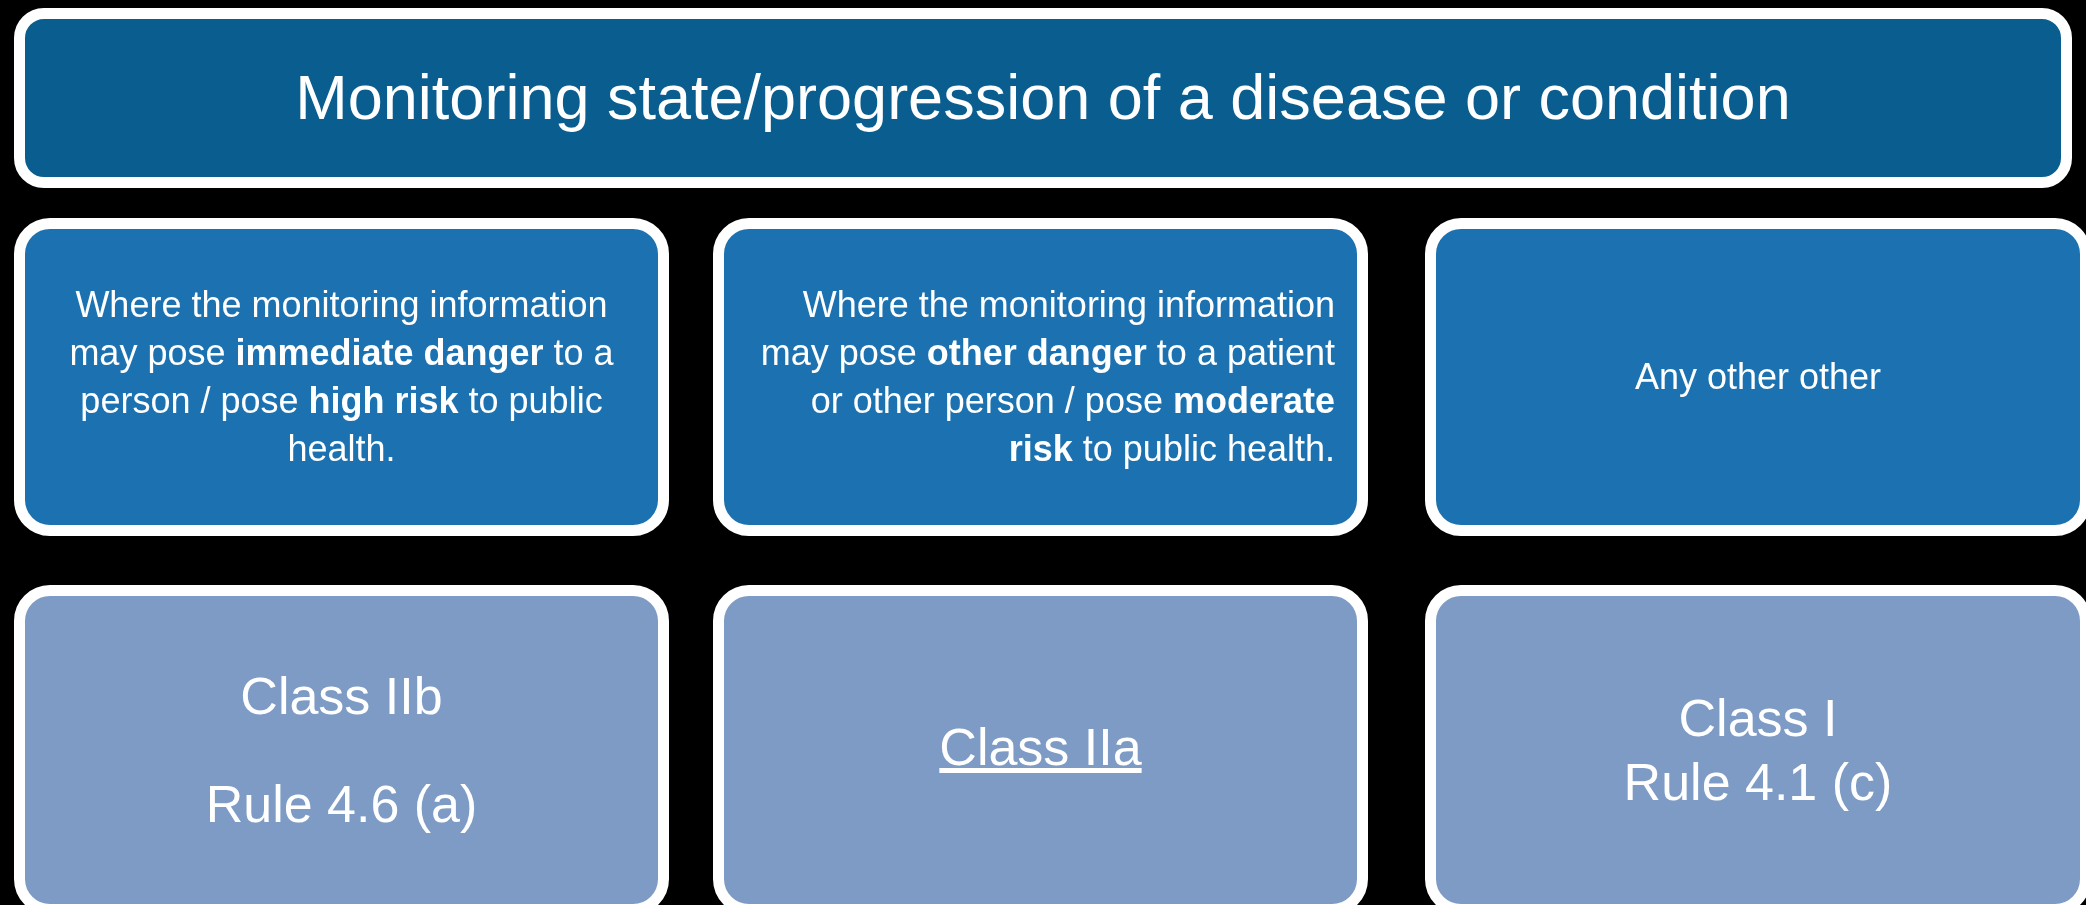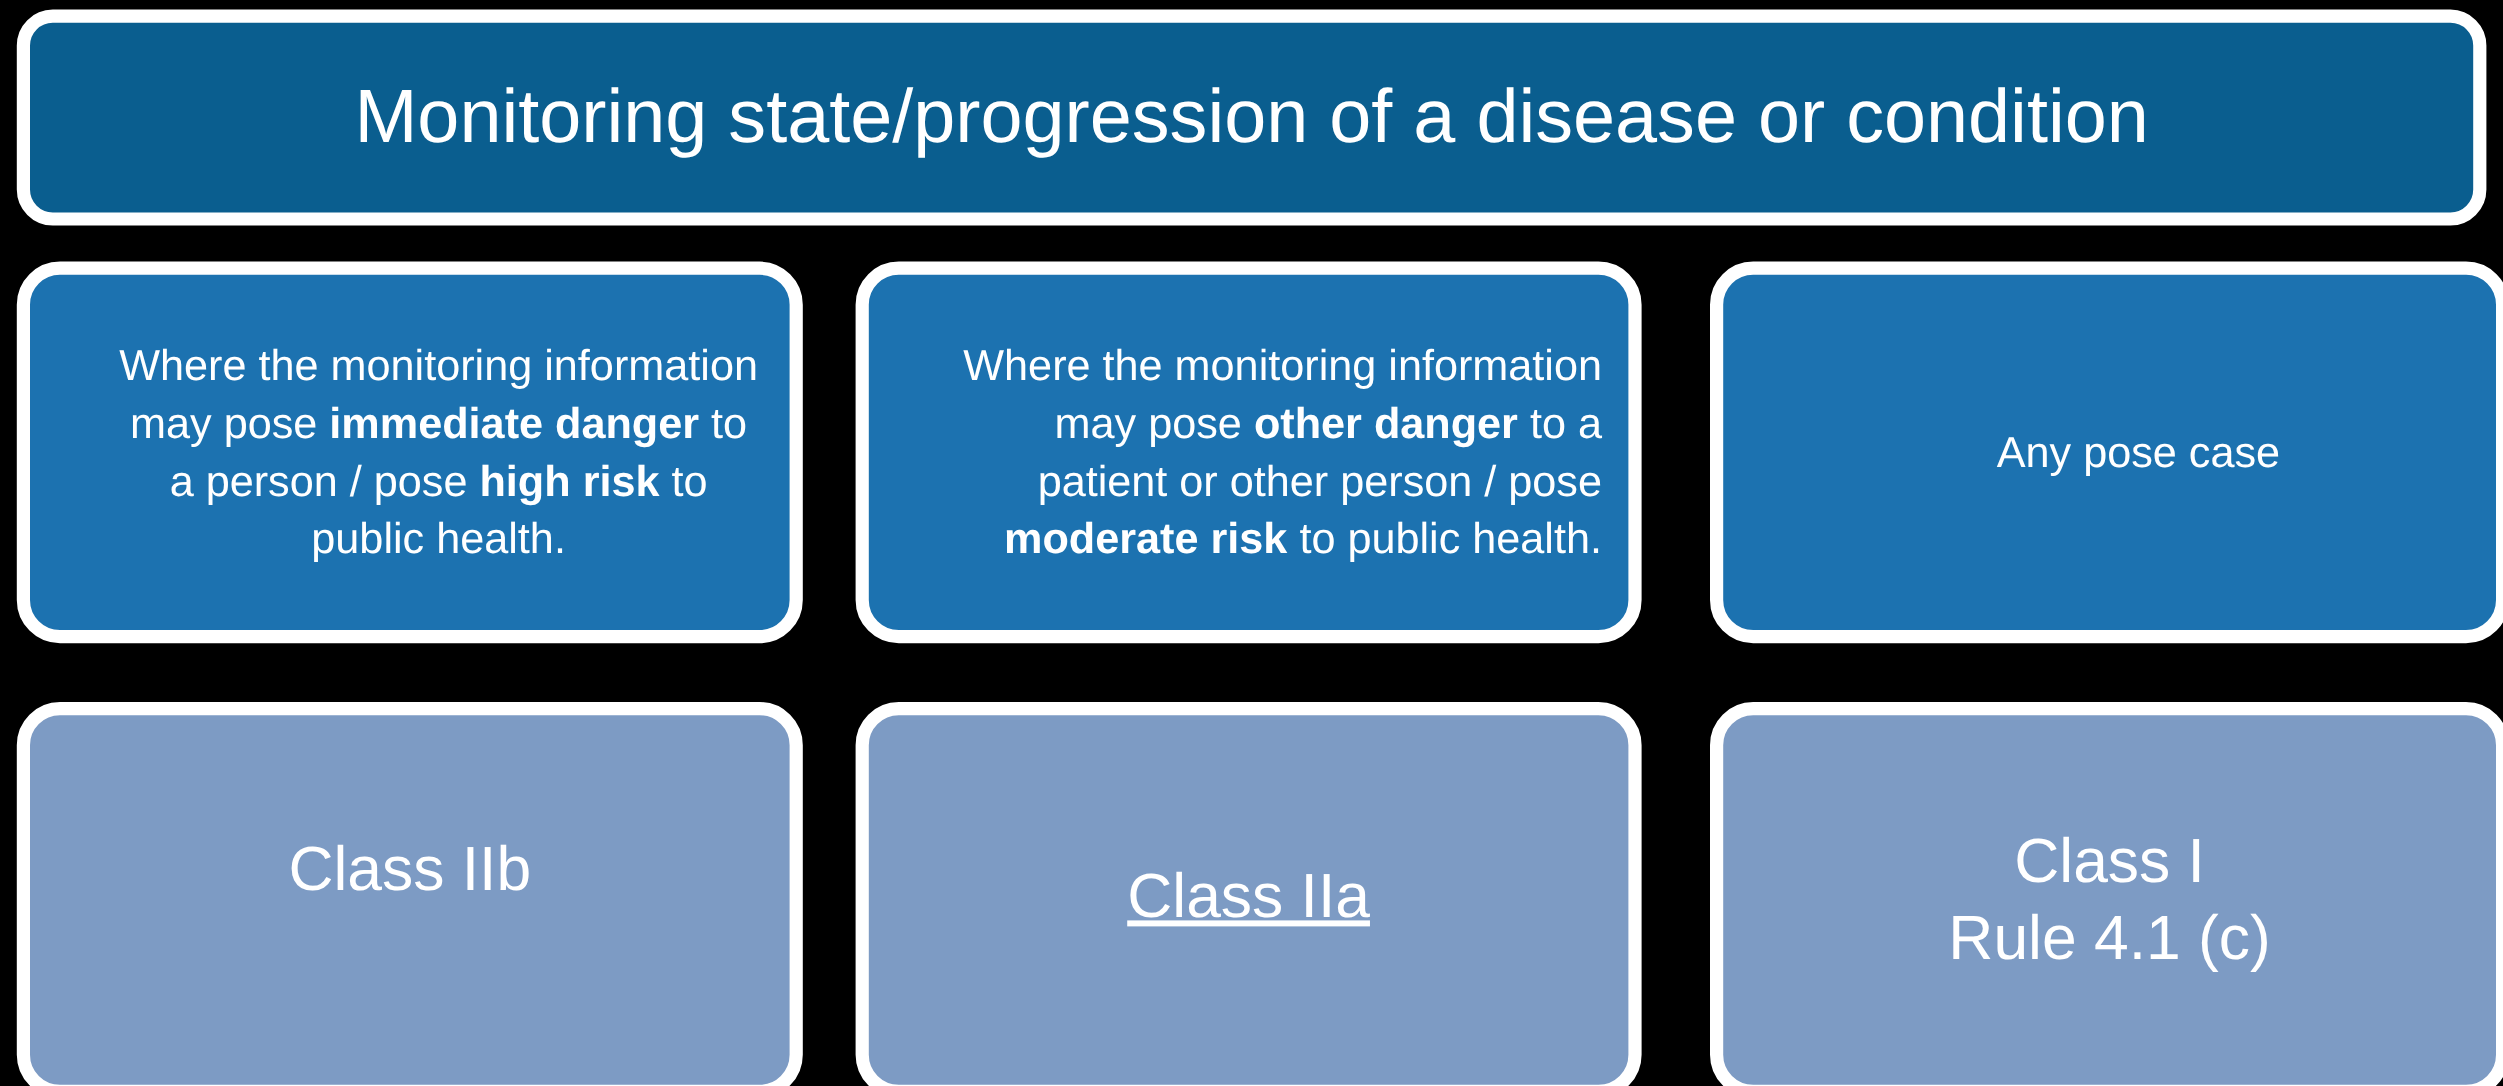--- a/index.html
+++ b/index.html
@@ -58,21 +58,20 @@
     top: 218px;
     height: 318px;
     background: #1c72b0;
     border-radius: 36px;
   }
   .criteria-text {
     font-size: 36px;
     line-height: 1.33;
     font-weight: 400;
     padding: 0 22px;
-    margin-left: 48px;
   }
   .criteria-text b { font-weight: 700; }
 
   
   .class-node {
     top: 585px;
     height: 330px;
     background: #7d9bc4;
     border-radius: 36px;
     flex-direction: column;
@@ -108,25 +107,26 @@
     <div id="header-title">Monitoring state/progression of a disease or condition</div>
   </div>
 
   <div class="node criteria-node col-0">
     <div class="criteria-text"><span>Where the monitoring information may pose </span><b>immediate danger</b><span> to a person / pose </span><b>high risk</b><span> to public health.</span></div>
   </div>
   <div class="node criteria-node col-1">
     <div class="criteria-text"><span>Where the monitoring information may pose </span><b>other danger</b><span> to a patient or other person / pose </span><b>moderate risk</b><span> to public health.</span></div>
   </div>
   <div class="node criteria-node col-2">
-    <div class="criteria-text"><span>Any pose case</span></div>
+    <div class="criteria-text"><span>Any other other</span></div>
   </div>
 
   <div class="node class-node col-0" id="class-node-0">
     <div class="class-line-1">Class IIb</div>
+    <div class="class-line-2">Rule 4.6 (a)</div>
   </div>
   <div class="node class-node col-1" id="class-node-1">
     <div class="class-line-1">Class IIa</div>
   </div>
   <div class="node class-node col-2" id="class-node-2">
     <div class="class-line-1">Class I</div>
     <div class="class-line-2">Rule 4.1 (c)</div>
   </div>
 
 </div>

